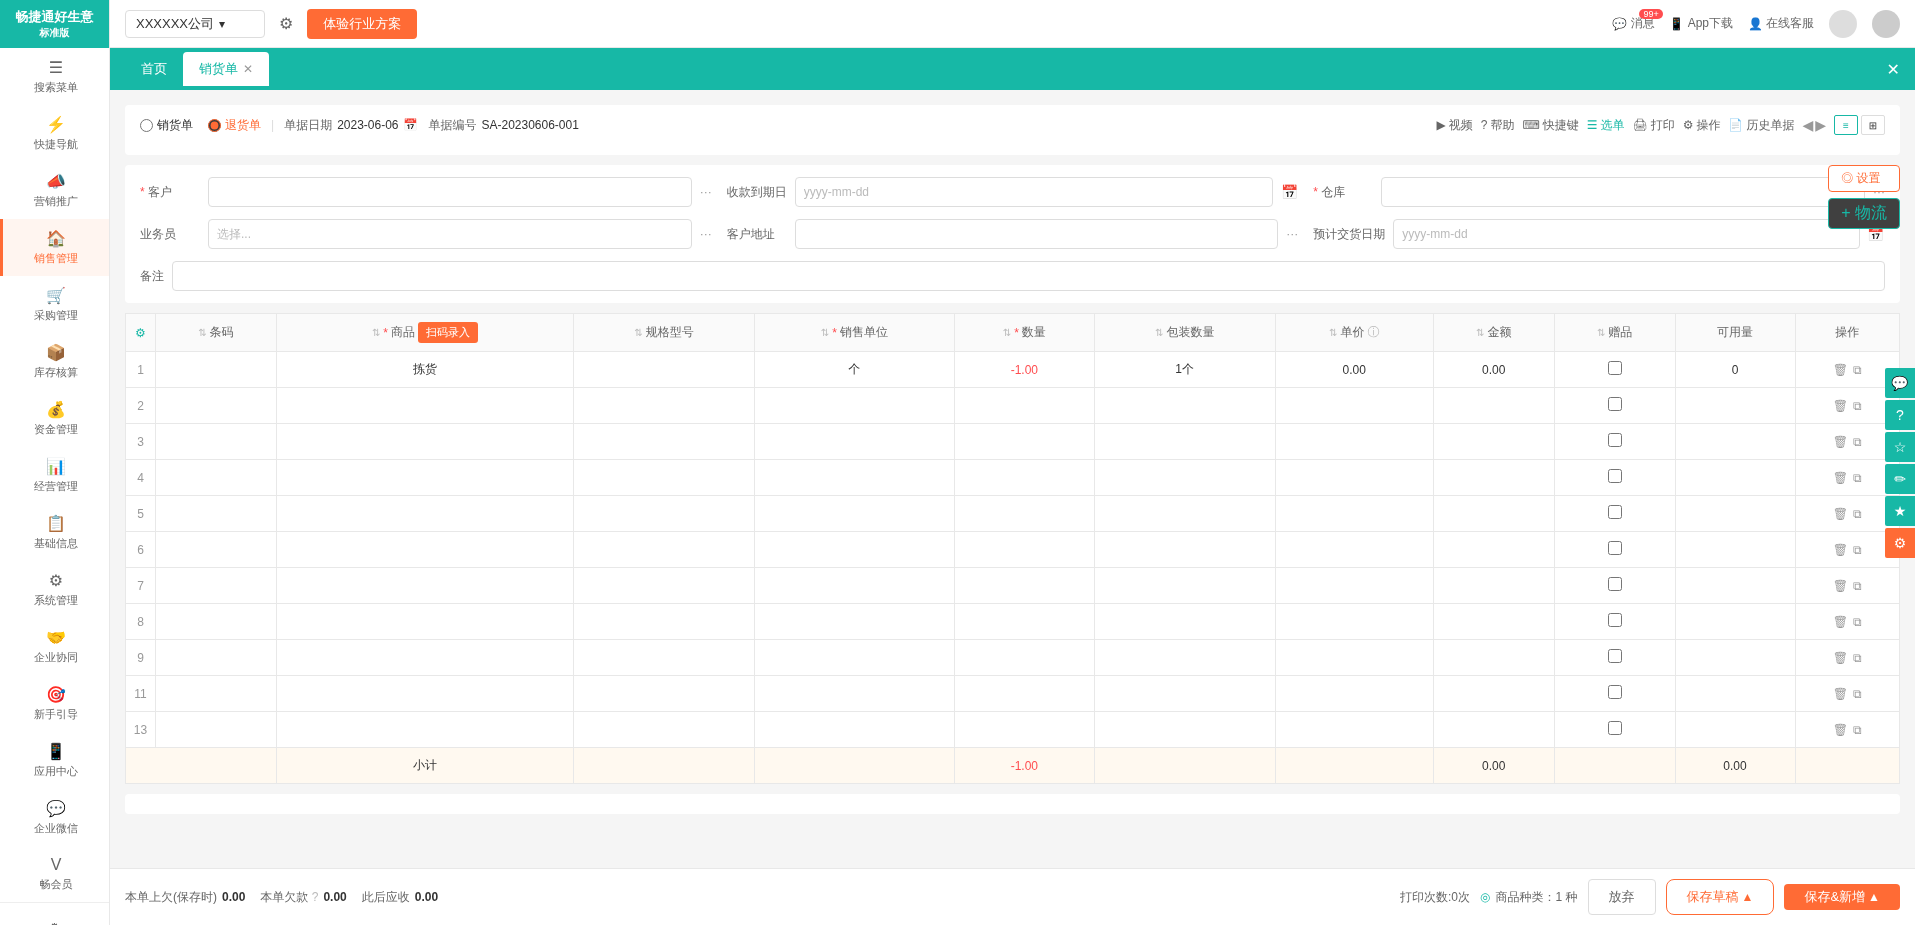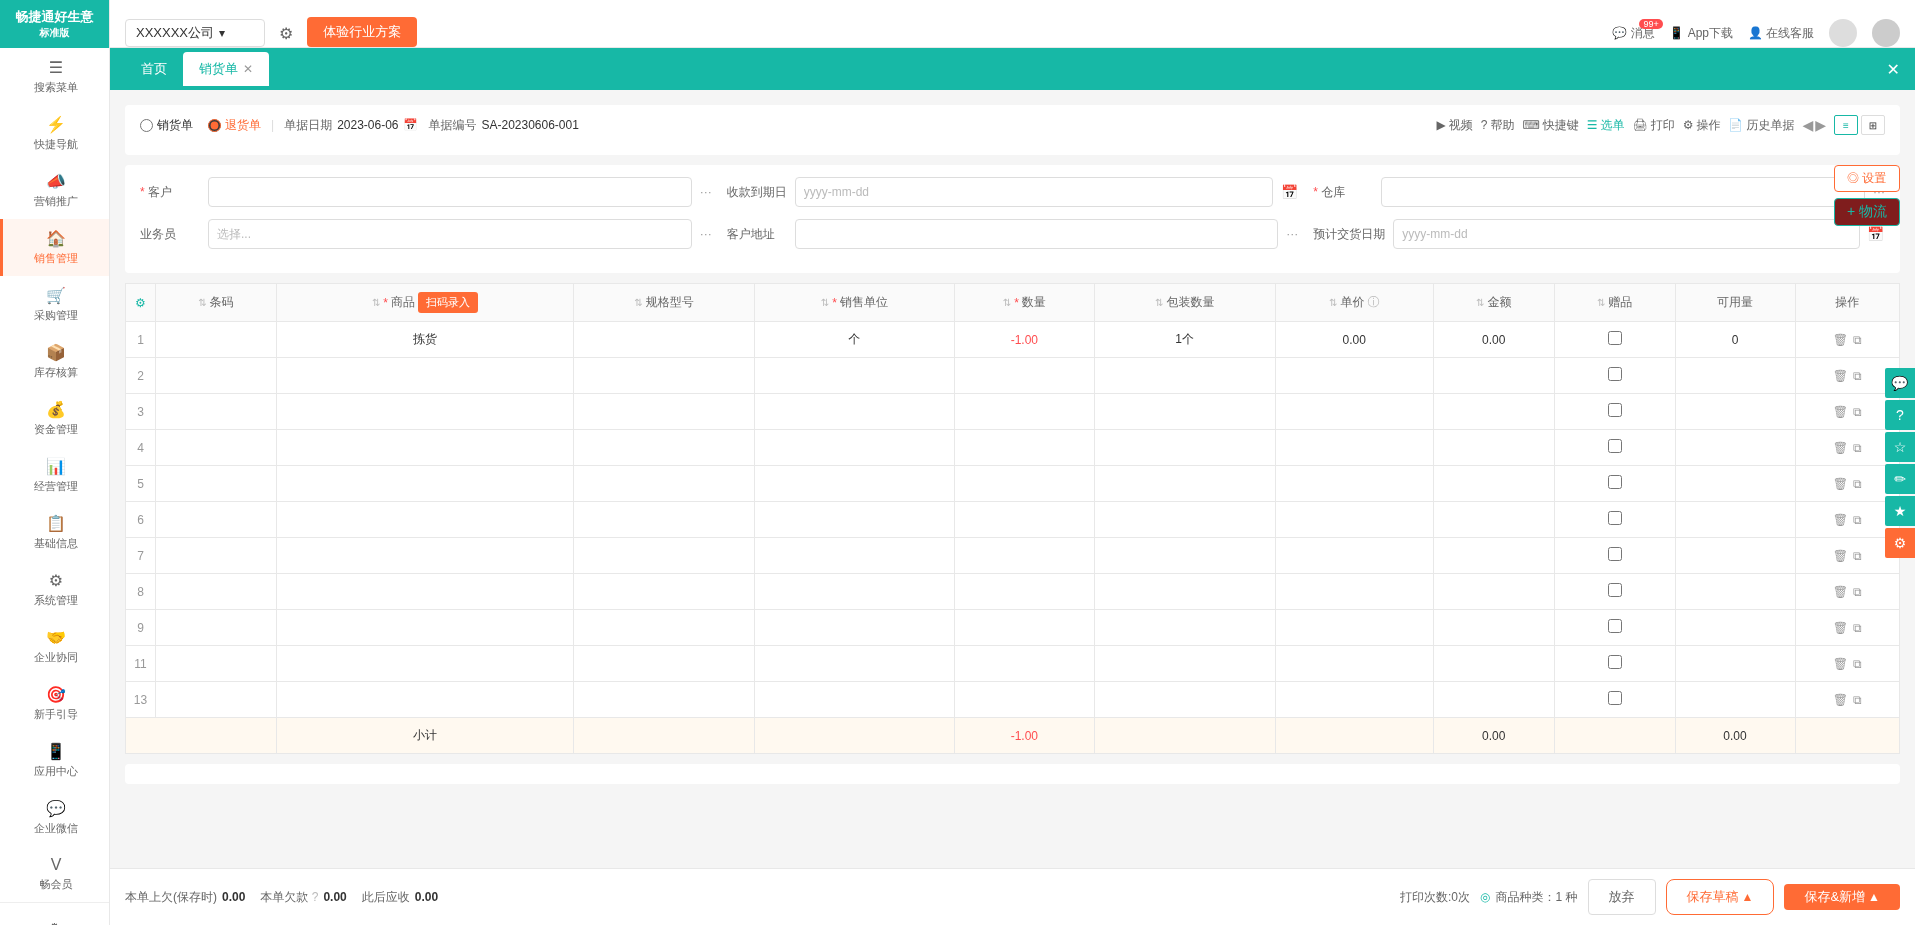--- a/index.html
+++ b/index.html
@@ -13,21 +13,21 @@
     .sidebar-item { display: flex; flex-direction: column; align-items: center; padding: 10px 5px; cursor: pointer; color: #666; font-size: 11px; gap: 3px; border-left: 3px solid transparent; }
     .sidebar-item.active { background: #fff5f0; color: #ff6b35; border-left: 3px solid #ff6b35; }
     .sidebar-item .icon { font-size: 16px; }
     .sidebar-bottom { margin-top: auto; padding: 10px 0; border-top: 1px solid #eee; }
     .sidebar-bottom-item { display: flex; flex-direction: column; align-items: center; padding: 8px 5px; cursor: pointer; color: #666; font-size: 11px; gap: 3px; }
 
     
     .main { flex: 1; display: flex; flex-direction: column; overflow: hidden; }
 
     
-    .top-header { height: 48px; background: #fff; display: flex; align-items: flex-end; padding: 0 15px; border-bottom: 1px solid #e8e8e8; gap: 10px; }
+    .top-header { height: 48px; background: #fff; display: flex; align-items: center; padding: 0 15px; border-bottom: 1px solid #e8e8e8; gap: 10px; }
     .company-select { display: flex; align-items: center; gap: 5px; border: 1px solid #ddd; padding: 4px 10px; border-radius: 4px; cursor: pointer; min-width: 140px; }
     .company-name { color: #333; font-size: 13px; }
     .settings-icon { font-size: 16px; color: #666; cursor: pointer; padding: 4px; }
     .trial-btn { background: #ff6b35; color: #fff; border: none; padding: 6px 16px; border-radius: 4px; cursor: pointer; font-size: 13px; }
     .header-right { margin-left: auto; display: flex; align-items: center; gap: 15px; color: #666; font-size: 12px; }
     .header-right-item { display: flex; align-items: center; gap: 3px; cursor: pointer; position: relative; }
     .badge { background: #ff4d4f; color: #fff; font-size: 9px; padding: 0 4px; border-radius: 8px; position: absolute; top: -6px; right: -8px; }
     .avatar { width: 28px; height: 28px; border-radius: 50%; background: #ddd; }
 
     
@@ -67,21 +67,21 @@
     .form-fields { background: #fff; padding: 12px 15px; border-radius: 4px; margin-bottom: 10px; }
     .field-row { display: grid; grid-template-columns: 1fr 1fr 1fr; gap: 15px; margin-bottom: 12px; align-items: center; }
     .field-group { display: flex; align-items: center; gap: 8px; }
     .field-label { color: #666; white-space: nowrap; min-width: 60px; }
     .field-required { color: #ff4d4f; }
     .field-input { flex: 1; border: 1px solid #ddd; border-radius: 4px; padding: 4px 8px; height: 30px; color: #333; font-size: 12px; outline: none; }
     .field-input::placeholder { color: #bbb; }
     .field-suffix { color: #17b8a6; cursor: pointer; font-size: 14px; }
     .field-dots { color: #999; cursor: pointer; }
     .set-btn { background: #fff; border: 1px solid #ff6b35; color: #ff6b35; padding: 4px 12px; border-radius: 4px; cursor: pointer; font-size: 12px; display: flex; align-items: center; gap: 3px; }
-    .logistics-btn { background: #7f1d1d; border: 1px solid #17b8a6; color: #17b8a6; padding: 4px 12px; border-radius: 4px; cursor: pointer; font-size: 14px; display: flex; align-items: center; gap: 3px; }
+    .logistics-btn { background: #404040; border: 1px solid #17b8a6; color: #17b8a6; padding: 4px 12px; border-radius: 4px; cursor: pointer; font-size: 16px; display: flex; align-items: center; gap: 3px; }
 
     
     .table-section { background: #fff; border-radius: 4px; margin-bottom: 10px; }
     .table-container { overflow-x: auto; }
 
     table { width: 100%; border-collapse: collapse; font-size: 12px; }
     th { background: #fafafa; border: 1px solid #e8e8e8; padding: 8px 6px; text-align: center; font-weight: normal; color: #666; white-space: nowrap; }
     td { border: 1px solid #e8e8e8; padding: 6px; text-align: center; color: #333; height: 36px; }
     td.red { color: #ff4d4f; }
     .row-num { color: #999; width: 30px; }
@@ -343,20 +343,24 @@
         <div class="field-group">
           <span class="field-label">客户地址</span>
           <input class="field-input" type="text" style="">
           <span class="field-dots">···</span>
         </div>
         <div class="field-group">
           <span class="field-label">预计交货日期</span>
           <input class="field-input" type="text" placeholder="yyyy-mm-dd" style="">
           <span class="field-suffix">📅</span>
         </div>
+      </div>
+      <div class="note-row">
+        <span class="note-label">备注</span>
+        <input class="note-input" type="text" style="">
       </div>
 
       <div style="position:absolute;right:0;top:0;display:flex;flex-direction:column;gap:6px;">
         <button class="set-btn">◎ 设置</button>
         <button class="logistics-btn">+ 物流</button>
       </div>
     </div>
 
     <div class="table-section">
       <div class="table-container">

